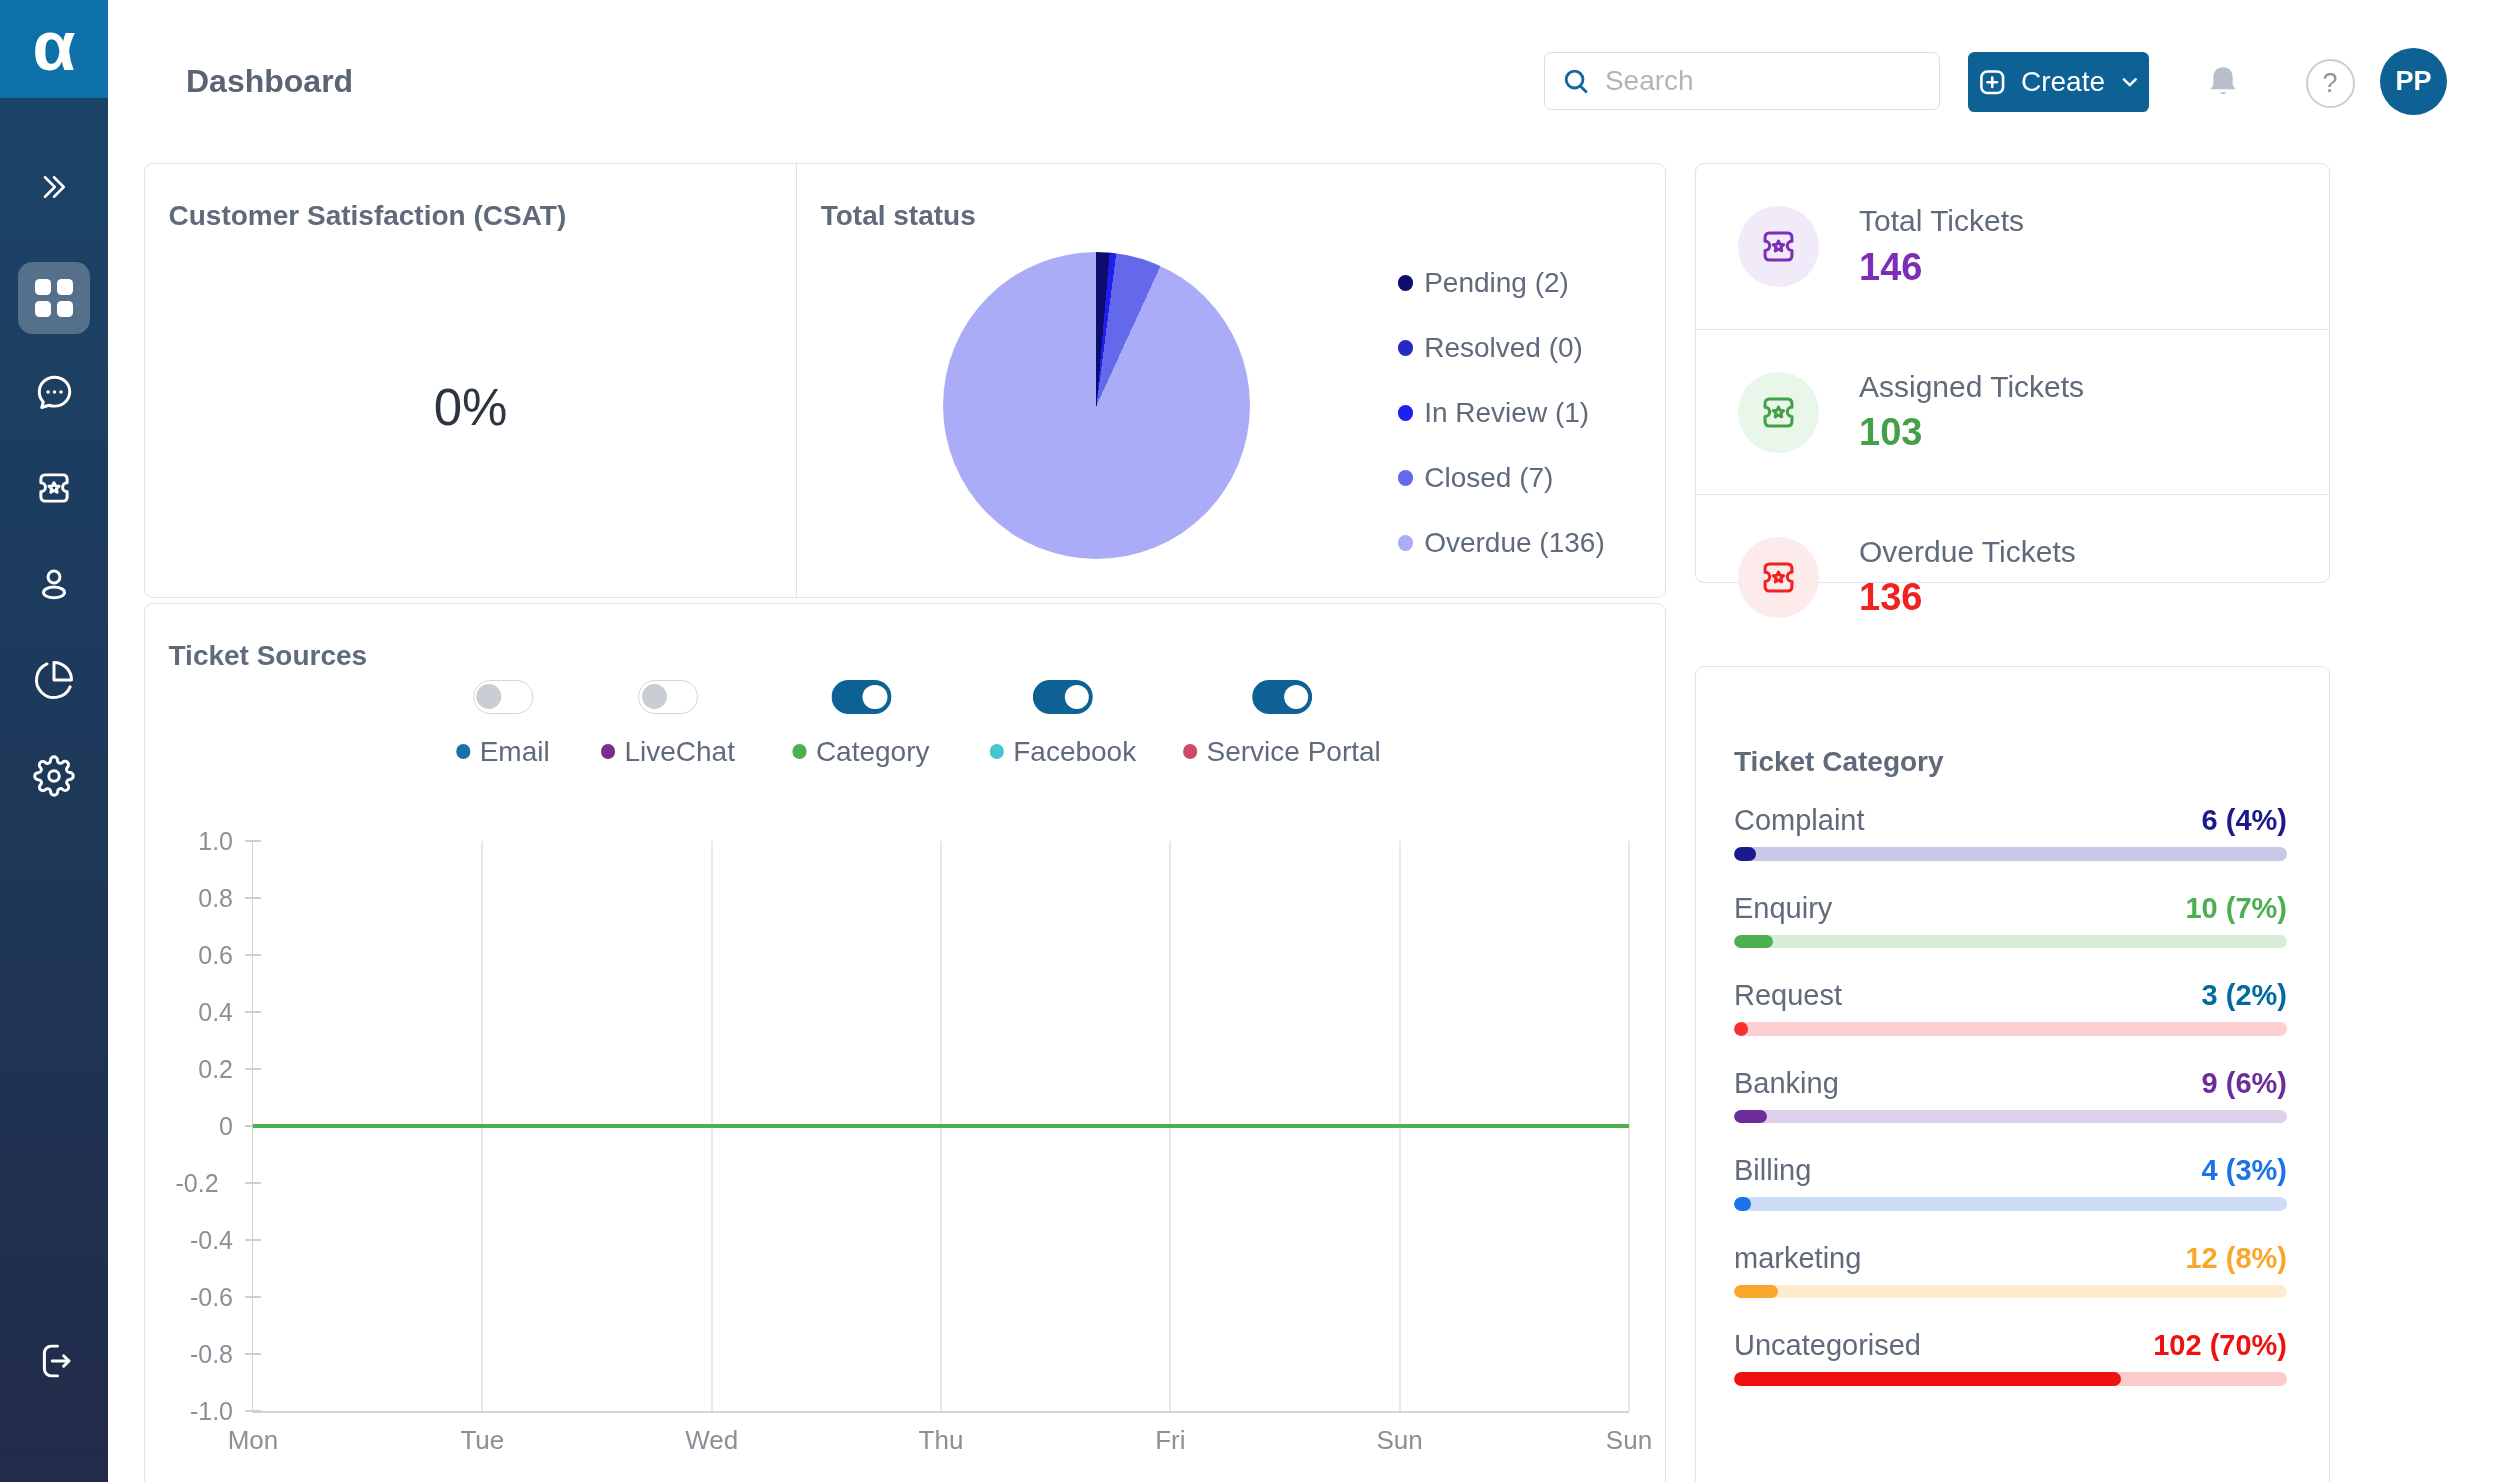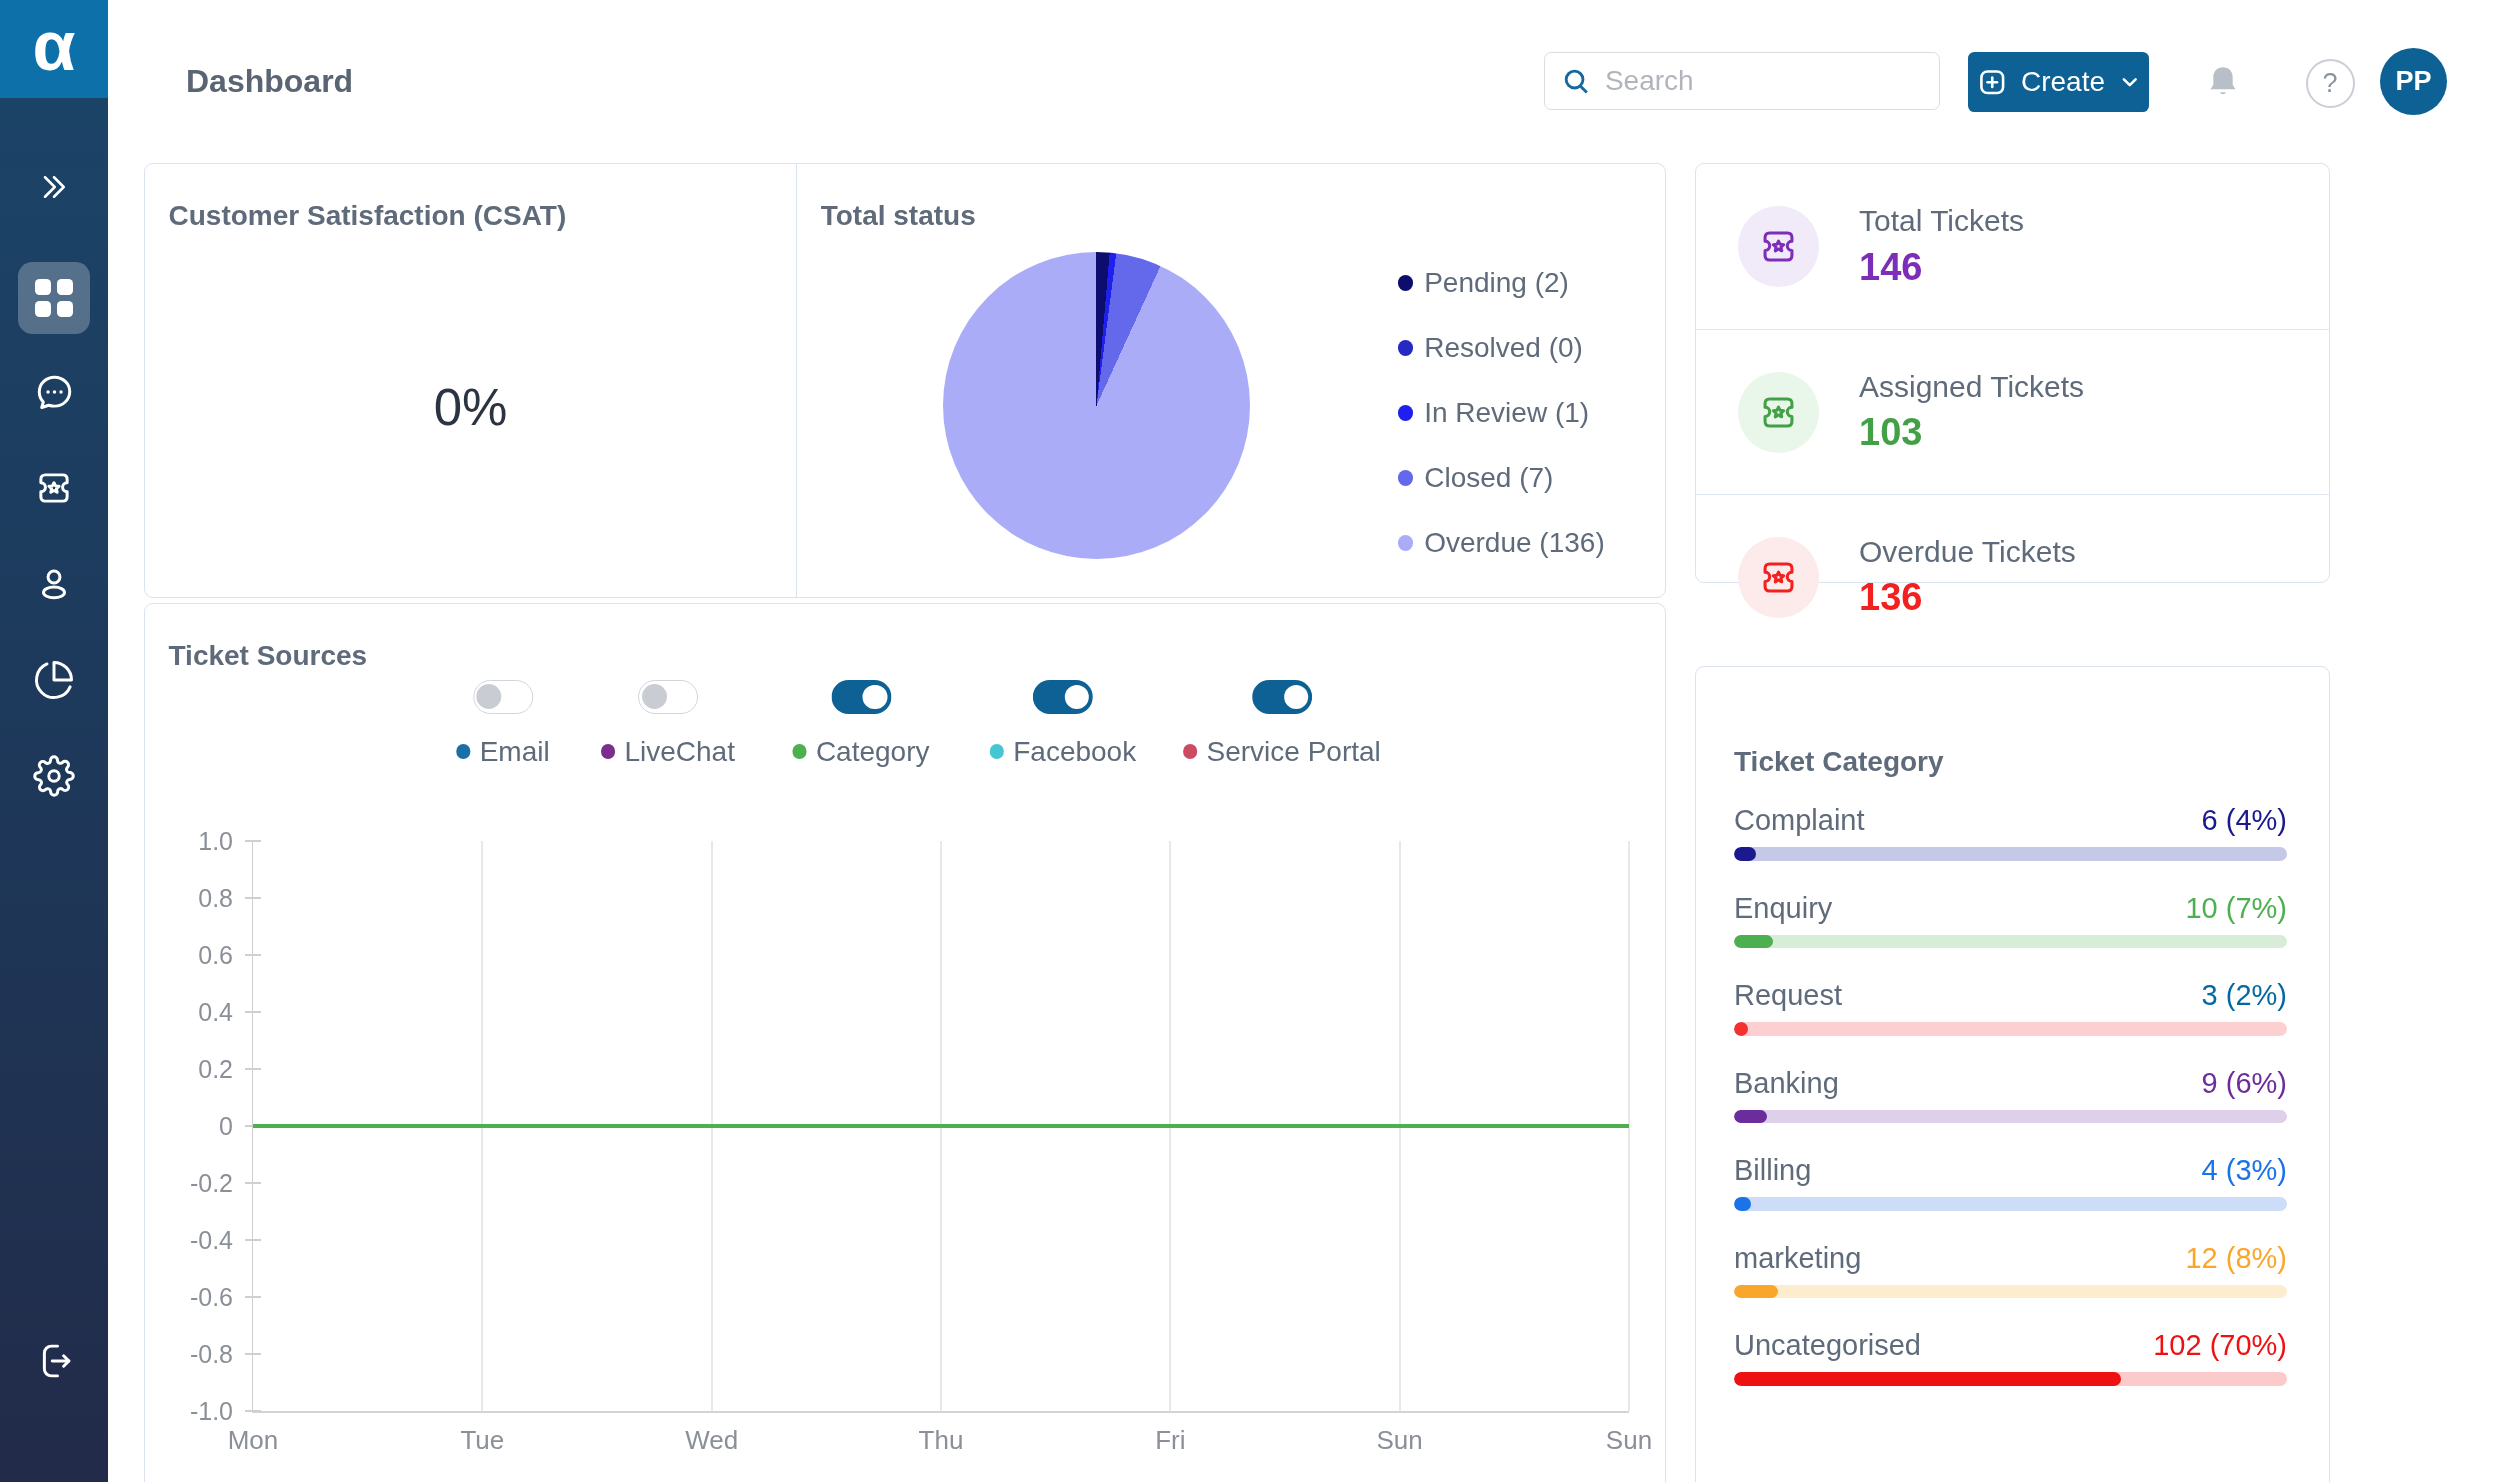--- a/index.html
+++ b/index.html
@@ -82,21 +82,21 @@
   .stat-icon svg { width:43px; height:43px; fill:none; stroke:currentColor; stroke-width:1.7; stroke-linejoin:round; stroke-linecap:round; }
   .stat-text { display:flex; flex-direction:column; gap:7.2px; }
   .stat-label { font-size:30px; color:#5f6b7a; }
   .stat-value { font-size:38px; font-weight:bold; }
   
   .category-card { left:1695px; top:666px; width:635px; height:885px; padding:79px 42px 0 38px; }
   .category-card .card-title { margin-bottom:26px; }
   .cat-row { margin-bottom:31px; }
   .cat-line { display:flex; justify-content:space-between; align-items:baseline; height:34px; }
   .cat-label { font-size:29px; color:#5f6b7a; }
-  .cat-value { font-size:29px; font-weight:400; }
+  .cat-value { font-size:29px; font-weight:700; }
   .bar-track { margin-top:9px; height:13.5px; border-radius:7.2px; overflow:hidden; }
   .bar-fill { height:100%; border-radius:7.2px; min-width:13.5px; }
 </style>
 </head>
 <body>
 
 <div class="app">
 
   <aside class="sidebar">
     <div class="logo">
@@ -292,21 +292,21 @@
         <div class="y-label" style="top: 10%;">0.8</div>
         <div class="y-tick" style="top: calc(10% - 0.9px);"></div>
         <div class="y-label" style="top: 20%;">0.6</div>
         <div class="y-tick" style="top: calc(20% - 0.9px);"></div>
         <div class="y-label" style="top: 30%;">0.4</div>
         <div class="y-tick" style="top: calc(30% - 0.9px);"></div>
         <div class="y-label" style="top: 40%;">0.2</div>
         <div class="y-tick" style="top: calc(40% - 0.9px);"></div>
         <div class="y-label" style="top: 50%;">0</div>
         <div class="y-tick" style="top: calc(50% - 0.9px);"></div>
-        <div class="y-label" style="top: 60%;">-0.2</div>
+        <div class="y-label" style="top: 60%; text-align: center;">-0.2</div>
         <div class="y-tick" style="top: calc(60% - 0.9px);"></div>
         <div class="y-label" style="top: 70%;">-0.4</div>
         <div class="y-tick" style="top: calc(70% - 0.9px);"></div>
         <div class="y-label" style="top: 80%;">-0.6</div>
         <div class="y-tick" style="top: calc(80% - 0.9px);"></div>
         <div class="y-label" style="top: 90%;">-0.8</div>
         <div class="y-tick" style="top: calc(90% - 0.9px);"></div>
         <div class="y-label" style="top: 100%;">-1.0</div>
         <div class="y-tick" style="top: calc(100% - 0.9px);"></div>
         <div class="zero-line" style="background: rgb(76, 175, 80);"></div>

